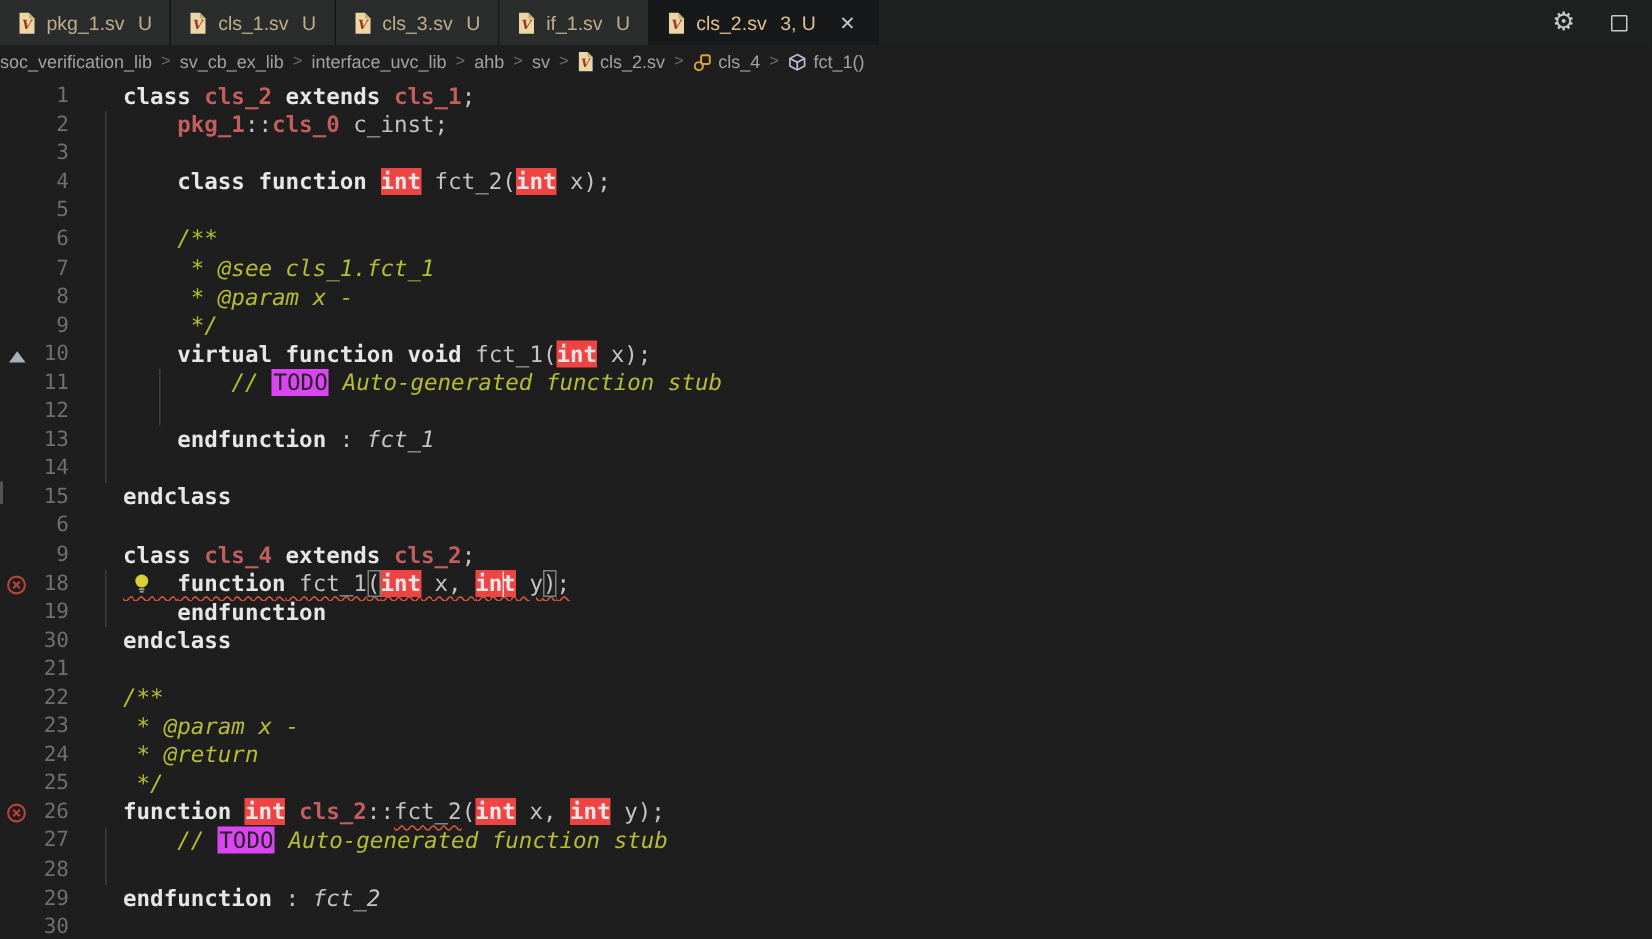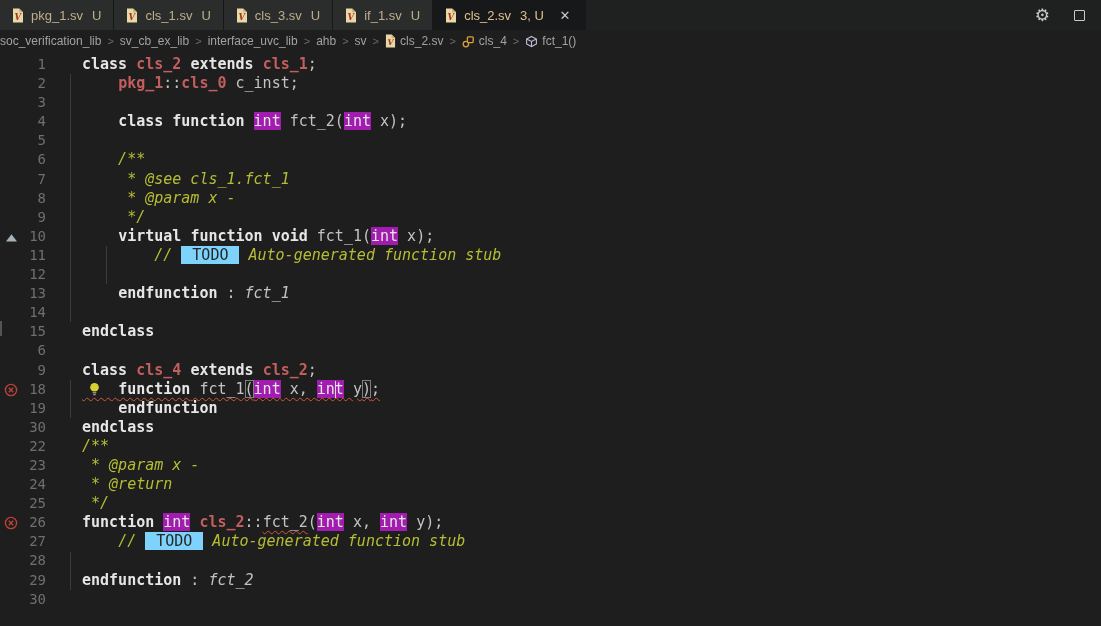--- a/index.html
+++ b/index.html
@@ -31,24 +31,24 @@
   .codewrap { position:relative; font-family:"DejaVu Sans Mono", monospace; font-size:15px; }
   .line { display:flex; height:var(--lh); line-height:var(--lh); white-space:pre; }
   .gicon { width:22px; flex:none; position:relative; }
   .gicon svg { position:absolute; left:4px; top:3px; }
   .gicon.tri svg { left:5px; top:6px; }
   .lnum { width:24px; flex:none; text-align:right; color:#6f6f6f; font-size:14px; }
   .ltext { margin-left:36px; flex:1; position:relative; color:#c3c3c3; }
 
   .pln { color:#c3c3c3; }
   .kw  { color:#e6e6e6; font-weight:bold; }
-  .khl { color:#e6e6e6; font-weight:normal; background:#a21caf; }
+  .khl { color:#e6e6e6; font-weight:bold; background:#ef4444; }
   .type{ color:#c25e5e; font-weight:bold; }
   .com { color:#b6bd33; font-style:italic; }
-  .todo{ color:#252525; background:#7dd3fc; font-style:normal; padding:0 11px; }
+  .todo{ color:#252525; background:#d946ef; font-style:normal; padding:0 1px; }
   .itl { color:#c3c3c3; font-style:italic; }
   .brk { color:#c3c3c3; outline:1px solid #7f7f7f; outline-offset:-1px; }
   .sqg { color:#c3c3c3; text-decoration:underline wavy #d0563c; text-decoration-thickness:1px; text-underline-offset:3px; }
   .squig-line { text-decoration:underline wavy #d0563c; text-decoration-thickness:1px; text-underline-offset:3px; }
 
   .caret { position:absolute; top:1px; width:1.5px; height:17px; background:#dcdcdc; }
   .bulb { position:absolute; left:6px; top:2px; }
   .guide { position:absolute; width:1px; background:#3c3c3c; }
   .edge-marker { position:absolute; left:0; top:269px; width:2px; height:15px; background:rgba(150,150,150,0.45); }
 </style>
@@ -181,20 +181,21 @@
       <div class="line"><div class="gicon"><svg width="14" height="14" viewBox="0 0 14 14">
             <circle cx="7" cy="7" r="5.6" stroke="#ba4238" fill="none" stroke-width="1.4"></circle>
             <path d="M4.8 4.8 L9.2 9.2 M9.2 4.8 L4.8 9.2" stroke="#ba4238" stroke-width="1.4"></path>
           </svg></div><div class="lnum">18</div><div class="ltext"><span class="squig-line"><span class="pln">    </span><span class="kw">function</span><span class="pln"> fct_1</span><span class="brk">(</span><span class="khl">int</span><span class="pln"> x, </span><span class="khl">int</span><span class="pln"> y</span><span class="brk">)</span><span class="pln">;</span></span><span class="bulb"><svg width="13" height="15" viewBox="0 0 13 15">
               <circle cx="6.5" cy="5.3" r="4.3" fill="#d8d231"></circle>
               <rect x="4.6" y="10" width="3.8" height="1.5" rx="0.5" fill="#8f8f8f"></rect>
               <rect x="5.1" y="11.9" width="2.8" height="1.3" rx="0.5" fill="#8f8f8f"></rect>
             </svg></span><span class="caret" style="left: 28ch;"></span></div></div>
       <div class="line"><div class="gicon"></div><div class="lnum">19</div><div class="ltext"><span class="pln">    </span><span class="kw">endfunction</span></div></div>
       <div class="line"><div class="gicon"></div><div class="lnum">30</div><div class="ltext"><span class="kw">endclass</span></div></div>
+      <div class="line"><div class="gicon"></div><div class="lnum">21</div><div class="ltext"></div></div>
       <div class="line"><div class="gicon"></div><div class="lnum">22</div><div class="ltext"><span class="com">/**</span></div></div>
       <div class="line"><div class="gicon"></div><div class="lnum">23</div><div class="ltext"><span class="com"> * @param x -</span></div></div>
       <div class="line"><div class="gicon"></div><div class="lnum">24</div><div class="ltext"><span class="com"> * @return</span></div></div>
       <div class="line"><div class="gicon"></div><div class="lnum">25</div><div class="ltext"><span class="com"> */</span></div></div>
       <div class="line"><div class="gicon"><svg width="14" height="14" viewBox="0 0 14 14">
             <circle cx="7" cy="7" r="5.6" stroke="#ba4238" fill="none" stroke-width="1.4"></circle>
             <path d="M4.8 4.8 L9.2 9.2 M9.2 4.8 L4.8 9.2" stroke="#ba4238" stroke-width="1.4"></path>
           </svg></div><div class="lnum">26</div><div class="ltext"><span class="kw">function</span><span class="pln"> </span><span class="khl">int</span><span class="pln"> </span><span class="type">cls_2</span><span class="pln">::</span><span class="sqg">fct_2</span><span class="pln">(</span><span class="khl">int</span><span class="pln"> x, </span><span class="khl">int</span><span class="pln"> y);</span></div></div>
       <div class="line"><div class="gicon"></div><div class="lnum">27</div><div class="ltext"><span class="pln">    </span><span class="com">// </span><span class="todo">TODO</span><span class="com"> Auto-generated function stub</span></div></div>
       <div class="line"><div class="gicon"></div><div class="lnum">28</div><div class="ltext"></div></div>

